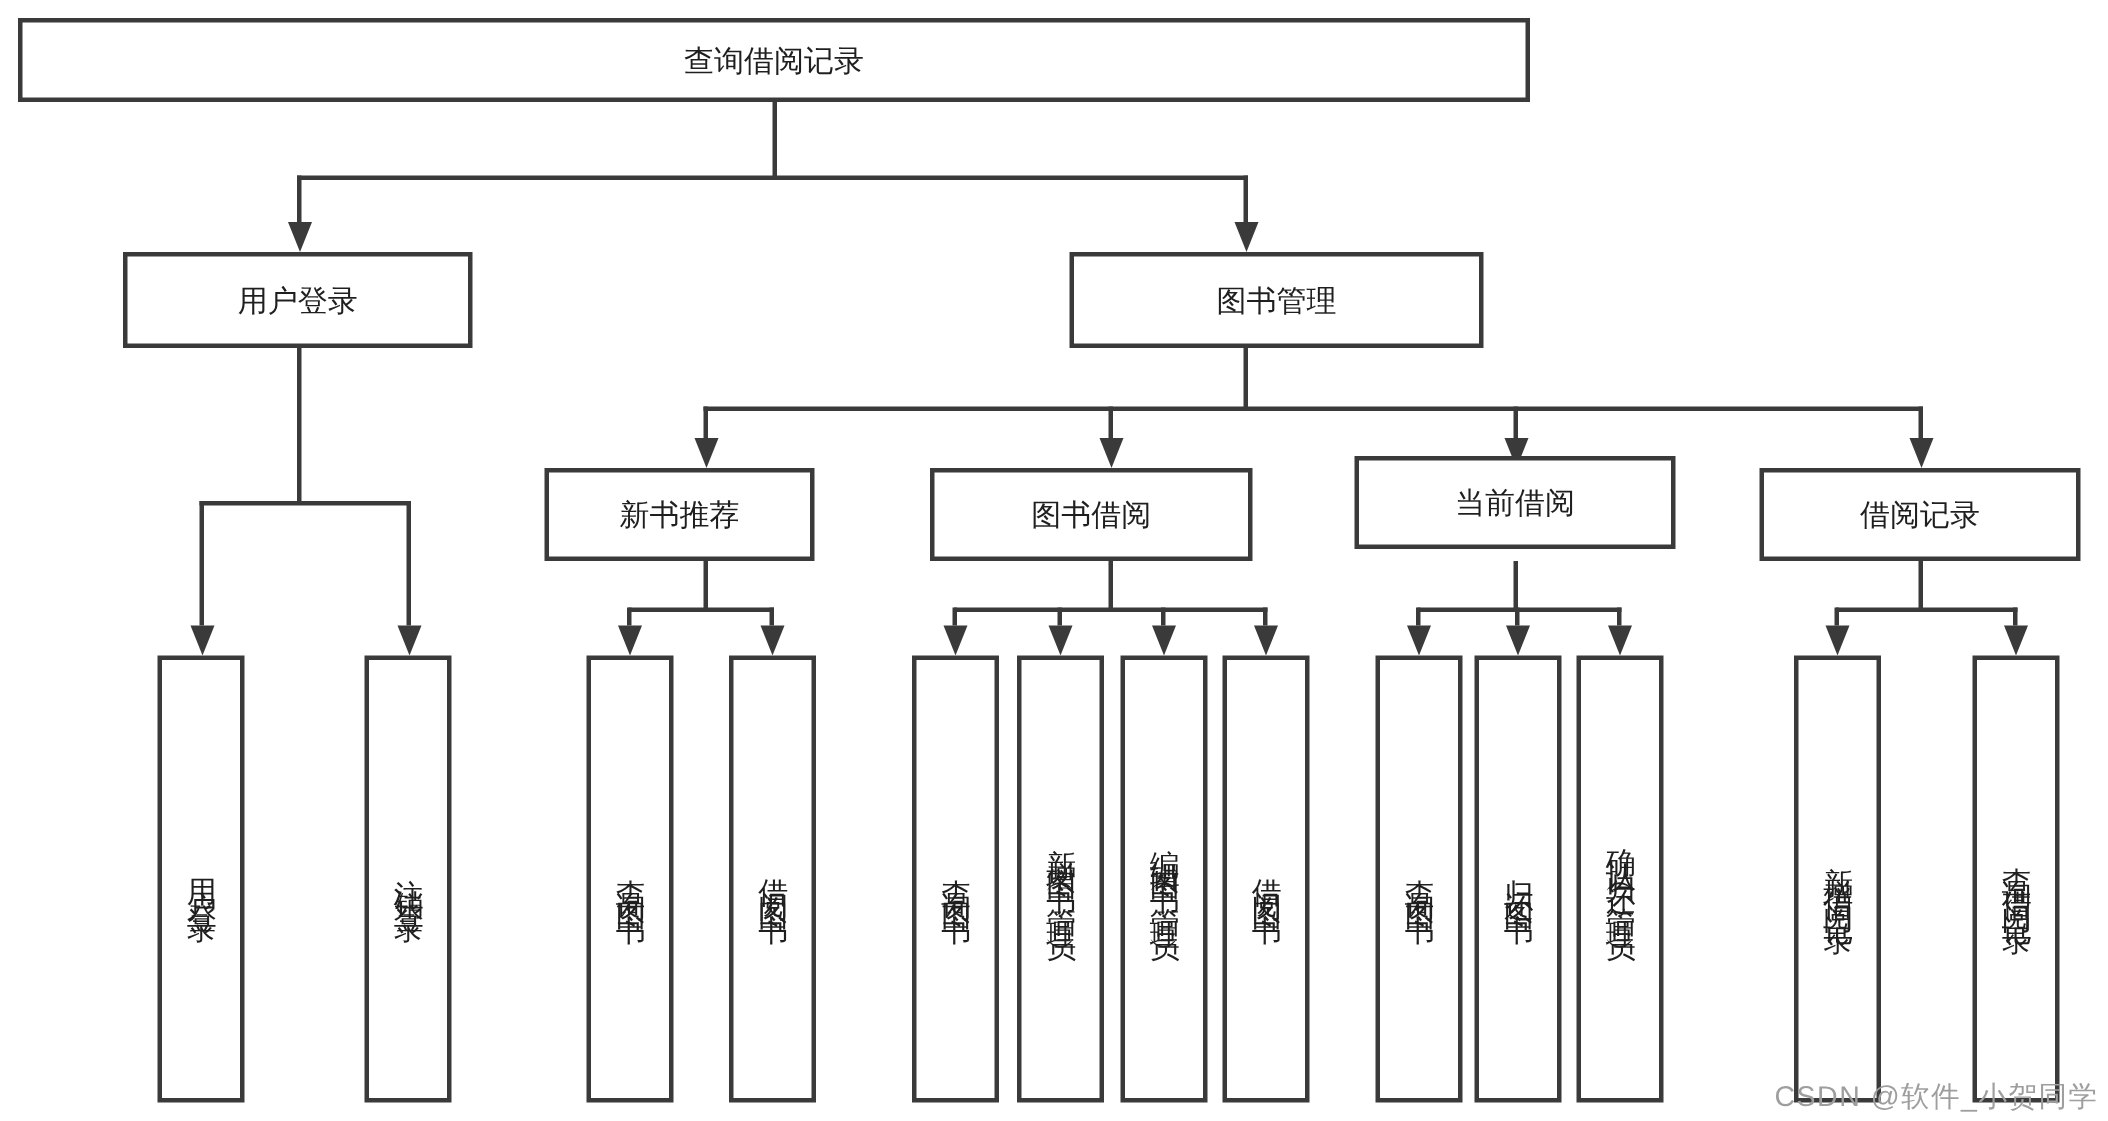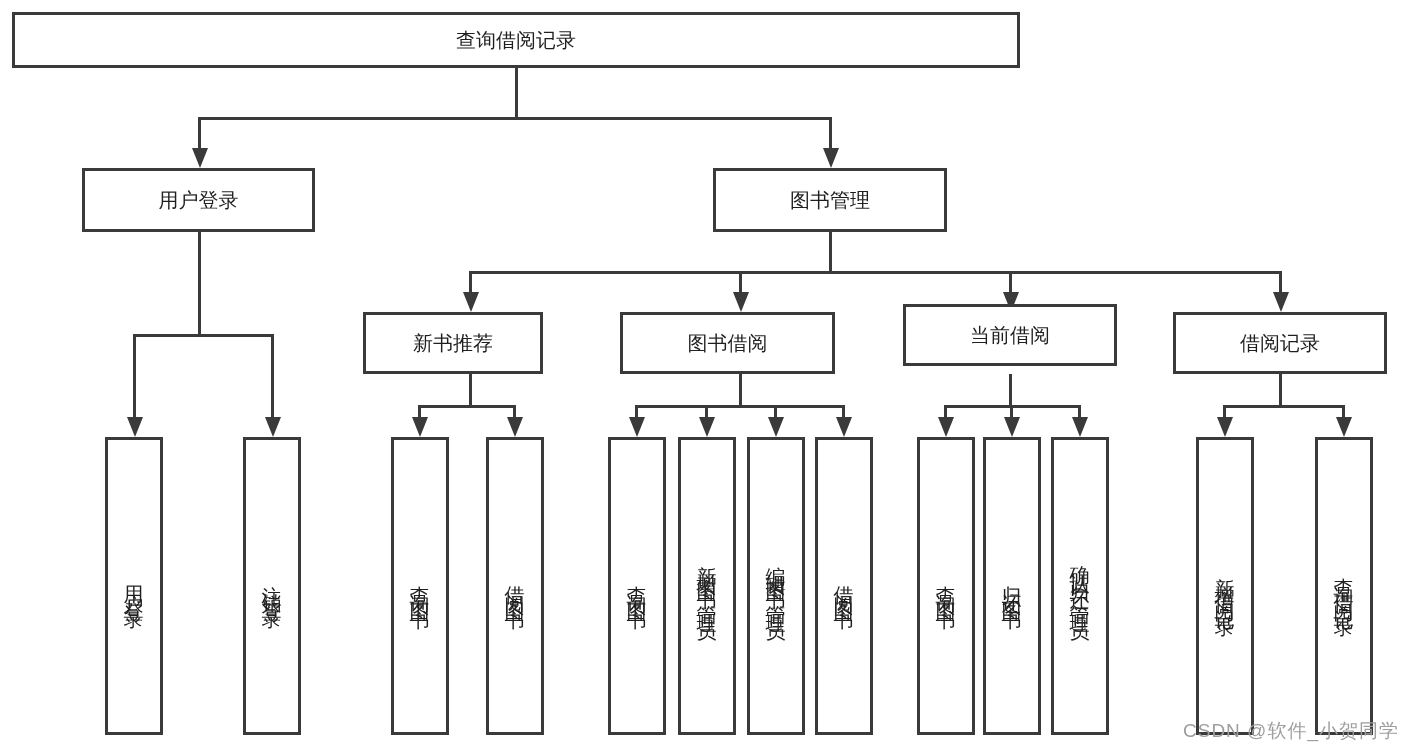--- a/index.html
+++ b/index.html
@@ -71,21 +71,21 @@
   </div>
 
   <div class="vline" style="left:515px;top:68px;height:50px;"></div>
   <div class="hline" style="left:198px;top:117px;width:634px;"></div>
   <div class="arrow" style="left:198px;top:117px;height:31px;"></div>
   <div class="arrow" style="left:829px;top:117px;height:31px;"></div>
 
   <div class="box" style="left:82px;top:168px;width:233px;height:64px;">
     <span>用户登录</span>
   </div>
-  <div class="box" style="left:713px;top:168px;width:234px;height:64px;">
+  <div class="box" style="left:713px;top:168px;width:276px;height:64px;">
     <span>图书管理</span>
   </div>
 
   <div class="vline" style="left:198px;top:232px;height:104px;"></div>
   <div class="hline" style="left:133px;top:334px;width:141px;"></div>
   <div class="arrow" style="left:133px;top:334px;height:83px;"></div>
   <div class="arrow" style="left:271px;top:334px;height:83px;"></div>
 
   <div class="vline" style="left:829px;top:232px;height:42px;"></div>
   <div class="hline" style="left:469px;top:271px;width:813px;"></div>

